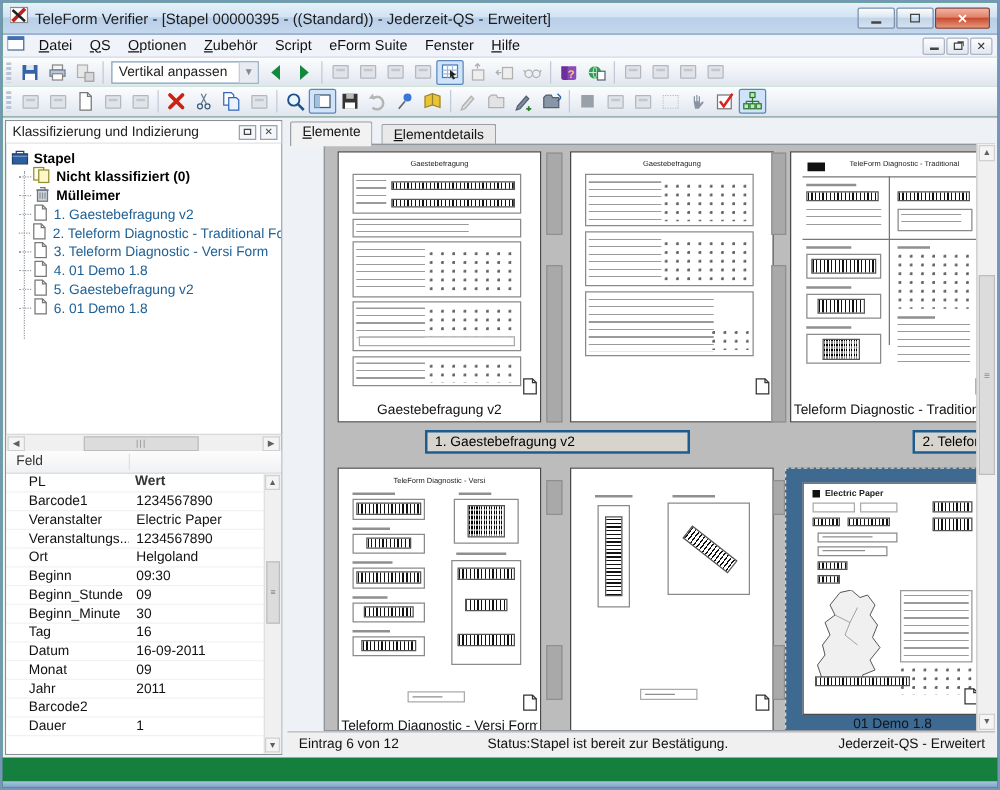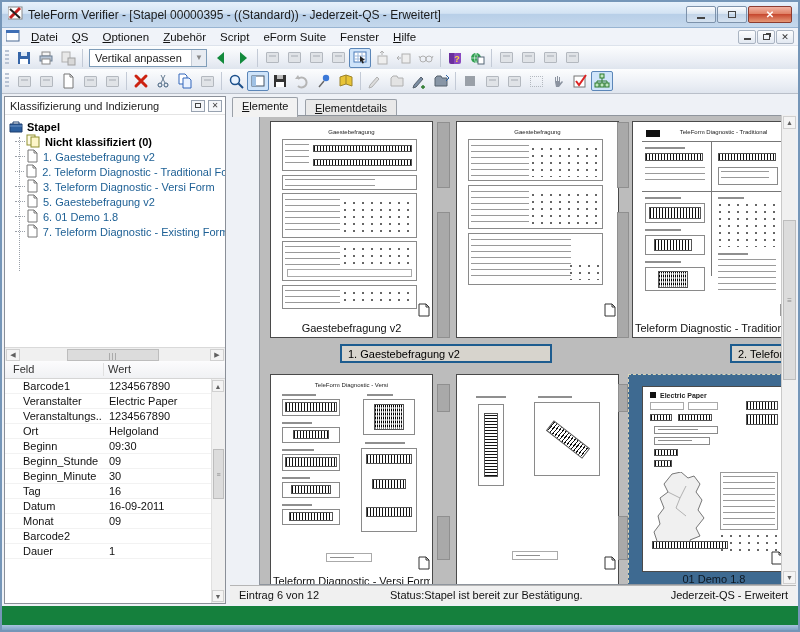--- a/index.html
+++ b/index.html
@@ -67,21 +67,21 @@
   .ticon{margin-right:4px;flex:0 0 auto;}
   .hscroll{position:absolute;left:0;top:250px;right:0;height:14px;background:#f0f0f0;border-top:1px solid #d9d9d9;}
   .sbtn{position:absolute;top:1px;width:14px;height:12px;background:#f4f4f4;border:1px solid #d0d0d0;
     font-size:7px;color:#606060;display:flex;align-items:center;justify-content:center;}
   .hthumb{position:absolute;left:62px;top:1px;width:92px;height:12px;background:#dcdcdc;border:1px solid #bdbdbd;
     display:flex;align-items:center;justify-content:center;font-size:7px;color:#8a8a8a;letter-spacing:1px;}
   .fields{position:absolute;left:0;top:264px;right:0;bottom:0;background:#fff;}
   .fhead{position:absolute;left:0;top:0;right:0;height:18px;background:linear-gradient(180deg,#fcfcfd,#f0f1f4);
     border-bottom:1px solid #d5d5d5;font-size:11px;color:#333;}
   .fhead .c1{position:absolute;left:8px;top:2px;}
-  .fhead .c2{position:absolute;left:103px;top:2px;}
+  .fhead .c2{position:absolute;left:103px;top:18px;font-weight:bold;}
   .fhead .cdiv{position:absolute;left:98px;top:2px;bottom:2px;width:1px;background:#e0e0e0;}
   .fbody{position:absolute;left:0;top:18px;right:14px;bottom:0;overflow:hidden;}
   .frow{display:flex;height:15px;align-items:center;font-size:11px;color:#111;border-bottom:1px solid #f2f2f2;}
   .frow .fc1{width:98px;padding-left:18px;white-space:nowrap;overflow:hidden;}
   .frow.grp .fc1{padding-left:6px;width:190px;}
   .frow .fc2{flex:1;padding-left:6px;white-space:nowrap;overflow:hidden;}
   .vscroll{position:absolute;right:0;top:18px;bottom:0;width:14px;background:#f0f0f0;border-left:1px solid #e0e0e0;}
   .vthumb{position:absolute;left:1px;width:11px;background:#dcdcdc;border:1px solid #bdbdbd;
     display:flex;align-items:center;justify-content:center;font-size:7px;color:#8a8a8a;}
   
@@ -484,20 +484,29 @@
           <span class="lbl">Stapel</span>
         </div>
         <div class="trow t-child t-bold">
           <span class="gseg"></span>
           <span class="ticon"><svg width="15" height="14">
                 <rect x="1" y="1" width="8" height="10" fill="#fffbe6" stroke="#8f8f2f"></rect>
                 <rect x="5" y="3" width="8" height="10" fill="#fdf6c9" stroke="#8f8f2f"></rect>
               </svg></span>
           <span class="lbl">Nicht klassifiziert (0)</span>
         </div>
+        <div class="trow t-child t-bold">
+          <span class="gseg"></span>
+          <span class="ticon"><svg width="15" height="14">
+                <rect x="4" y="4" width="8" height="9" fill="#cfd4da" stroke="#6f7680"></rect>
+                <path d="M3 4h10M6 2h4v2" stroke="#6f7680" fill="none"></path>
+                <path d="M6 6v5M8 6v5M10 6v5" stroke="#8b929c"></path>
+              </svg></span>
+          <span class="lbl">Mülleimer</span>
+        </div>
         <div class="trow t-child t-link">
           <span class="gseg"></span>
           <span class="ticon"><svg width="13" height="14">
                 <path d="M2 1h6l3 3v9H2z" fill="#fff" stroke="#777"></path>
                 <path d="M8 1v3h3" fill="none" stroke="#777"></path>
               </svg></span>
           <span class="lbl">1. Gaestebefragung v2</span>
         </div>
         <div class="trow t-child t-link">
           <span class="gseg"></span>
@@ -514,54 +523,58 @@
                 <path d="M8 1v3h3" fill="none" stroke="#777"></path>
               </svg></span>
           <span class="lbl">3. Teleform Diagnostic - Versi Form</span>
         </div>
         <div class="trow t-child t-link">
           <span class="gseg"></span>
           <span class="ticon"><svg width="13" height="14">
                 <path d="M2 1h6l3 3v9H2z" fill="#fff" stroke="#777"></path>
                 <path d="M8 1v3h3" fill="none" stroke="#777"></path>
               </svg></span>
-          <span class="lbl">5. Gaestebefragung v2</span>
+          <span class="lbl">4. 01 Demo 1.8</span>
         </div>
         <div class="trow t-child t-link">
           <span class="gseg"></span>
           <span class="ticon"><svg width="13" height="14">
                 <path d="M2 1h6l3 3v9H2z" fill="#fff" stroke="#777"></path>
                 <path d="M8 1v3h3" fill="none" stroke="#777"></path>
               </svg></span>
-          <span class="lbl">6. 01 Demo 1.8</span>
+          <span class="lbl">5. Gaestebefragung v2</span>
         </div>
         <div class="trow t-child t-link">
           <span class="gseg"></span>
           <span class="ticon"><svg width="13" height="14">
                 <path d="M2 1h6l3 3v9H2z" fill="#fff" stroke="#777"></path>
                 <path d="M8 1v3h3" fill="none" stroke="#777"></path>
               </svg></span>
-          <span class="lbl">7. Teleform Diagnostic - Existing Form</span>
+          <span class="lbl">6. 01 Demo 1.8</span>
         </div>
       </div>
 
       <div class="hscroll">
         <span class="sbtn" style="left:1px;">◀</span>
         <span class="hthumb">|||</span>
         <span class="sbtn" style="right:1px;">▶</span>
       </div>
 
       <div class="fields">
         <div class="fhead">
           <span class="c1">Feld</span>
           <span class="cdiv"></span>
           <span class="c2">Wert</span>
         </div>
         <div class="fbody">
           <div class="frow">
+              <span class="fc1">PL</span>
+              <span class="fc2"></span>
+            </div>
+          <div class="frow">
               <span class="fc1">Barcode1</span>
               <span class="fc2">1234567890</span>
             </div>
           <div class="frow">
               <span class="fc1">Veranstalter</span>
               <span class="fc2">Electric Paper</span>
             </div>
           <div class="frow">
               <span class="fc1">Veranstaltungs...</span>
               <span class="fc2">1234567890</span>
@@ -586,20 +599,24 @@
               <span class="fc1">Tag</span>
               <span class="fc2">16</span>
             </div>
           <div class="frow">
               <span class="fc1">Datum</span>
               <span class="fc2">16-09-2011</span>
             </div>
           <div class="frow">
               <span class="fc1">Monat</span>
               <span class="fc2">09</span>
+            </div>
+          <div class="frow">
+              <span class="fc1">Jahr</span>
+              <span class="fc2">2011</span>
             </div>
           <div class="frow">
               <span class="fc1">Barcode2</span>
               <span class="fc2"></span>
             </div>
           <div class="frow">
               <span class="fc1">Dauer</span>
               <span class="fc2">1</span>
             </div>
         </div>

